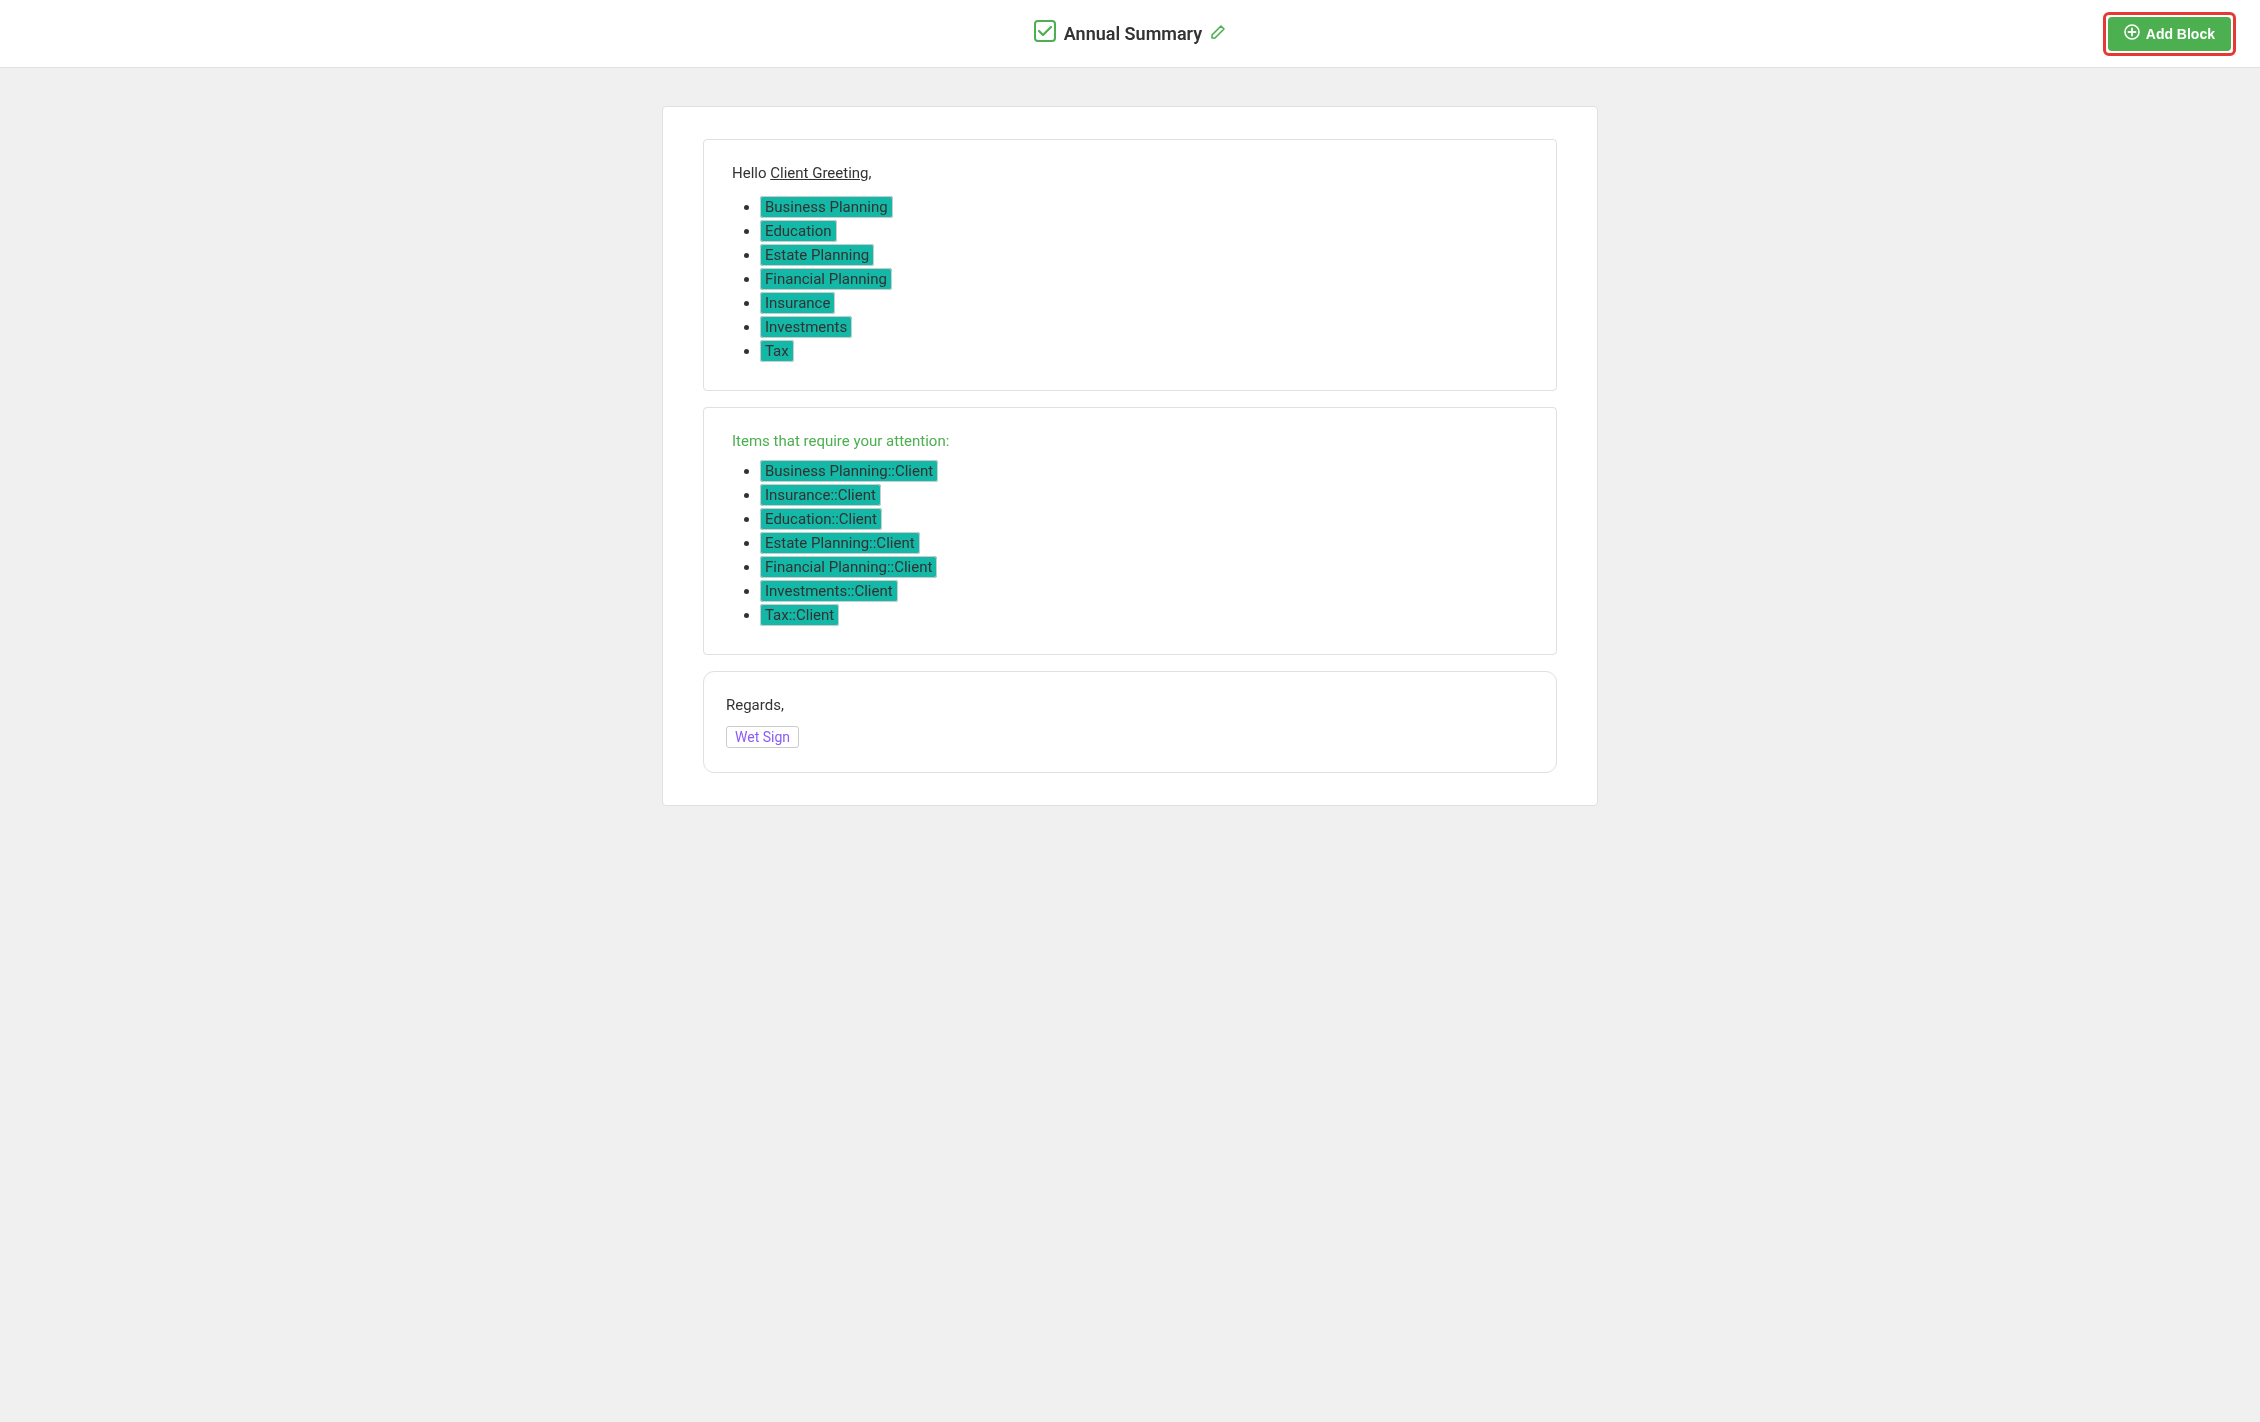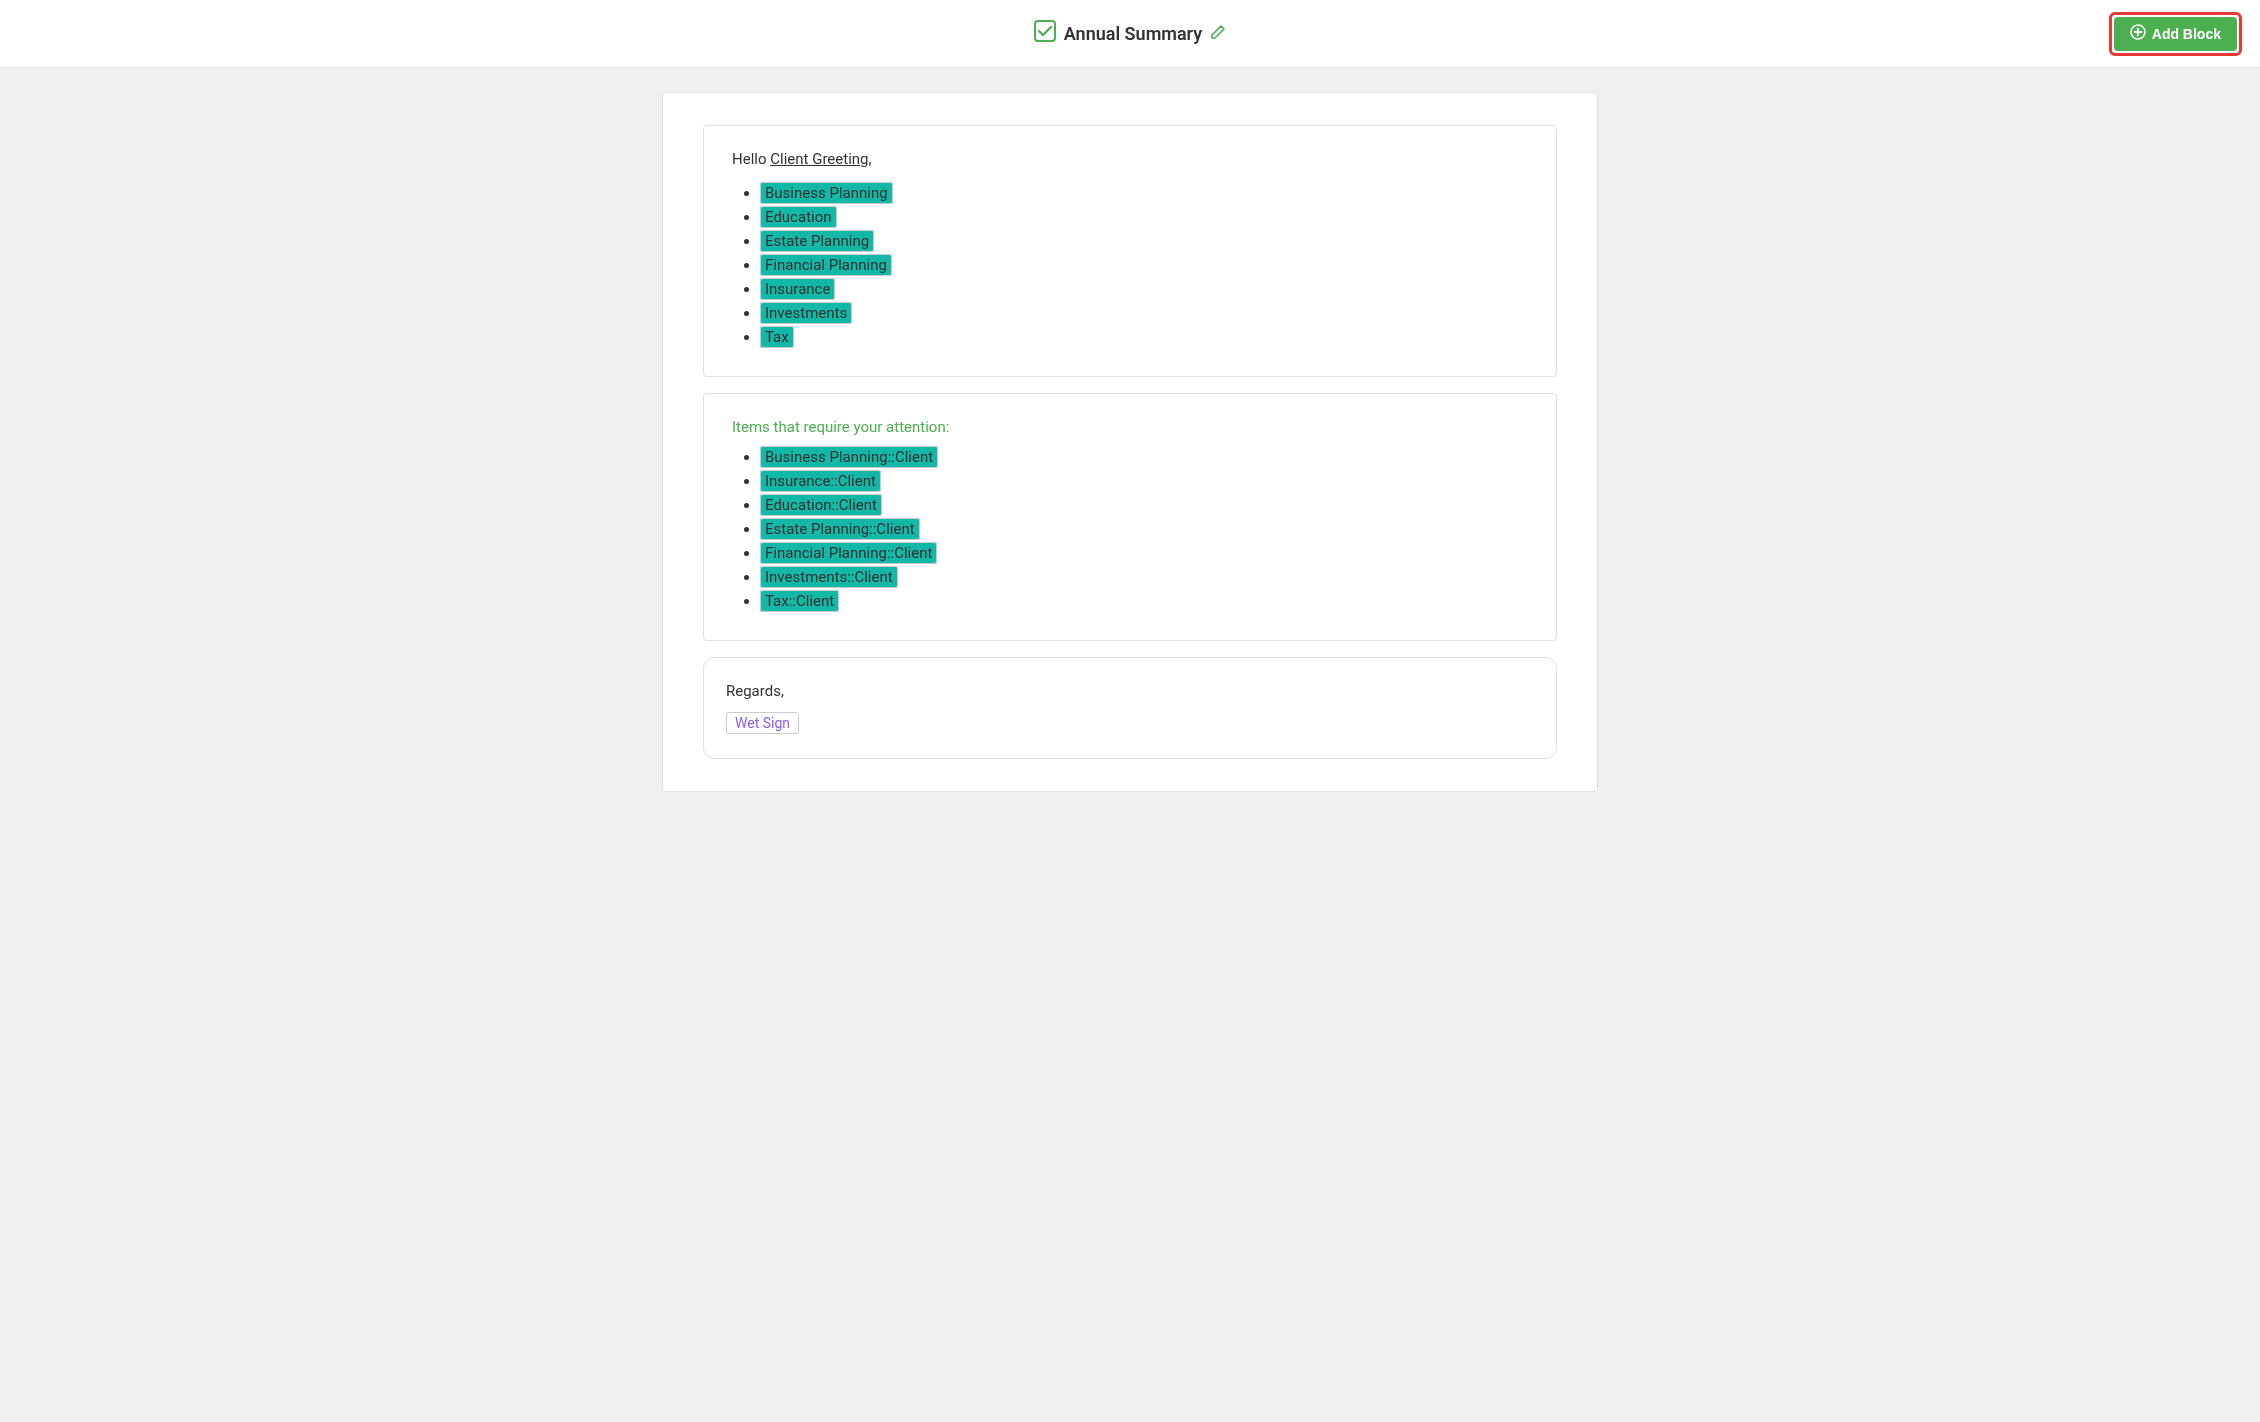--- a/index.html
+++ b/index.html
@@ -42,21 +42,21 @@
     }
 
     .top-bar-title .edit-icon {
       color: #4caf50;
       font-size: 14px;
       cursor: pointer;
     }
 
     .add-block-btn-wrapper {
       position: absolute;
-      right: 18px;
+      right: 24px;
       top: 50%;
       transform: translateY(-50%);
       border: 3px solid #e53935;
       border-radius: 6px;
       padding: 2px;
     }
 
     .add-block-btn {
       display: flex;
       align-items: center;
@@ -81,20 +81,21 @@
       padding: 24px 32px;
       max-width: 1000px;
       margin: 0 auto;
     }
 
     .document-container {
       background-color: #fff;
       border: 1px solid #e0e0e0;
       border-radius: 4px;
       padding: 32px 40px;
+      margin-top: 14px;
     }
 
     .section-block {
       border: 1px solid #e0e0e0;
       border-radius: 4px;
       padding: 24px 28px;
       margin-bottom: 16px;
     }
 
     .greeting-text {

